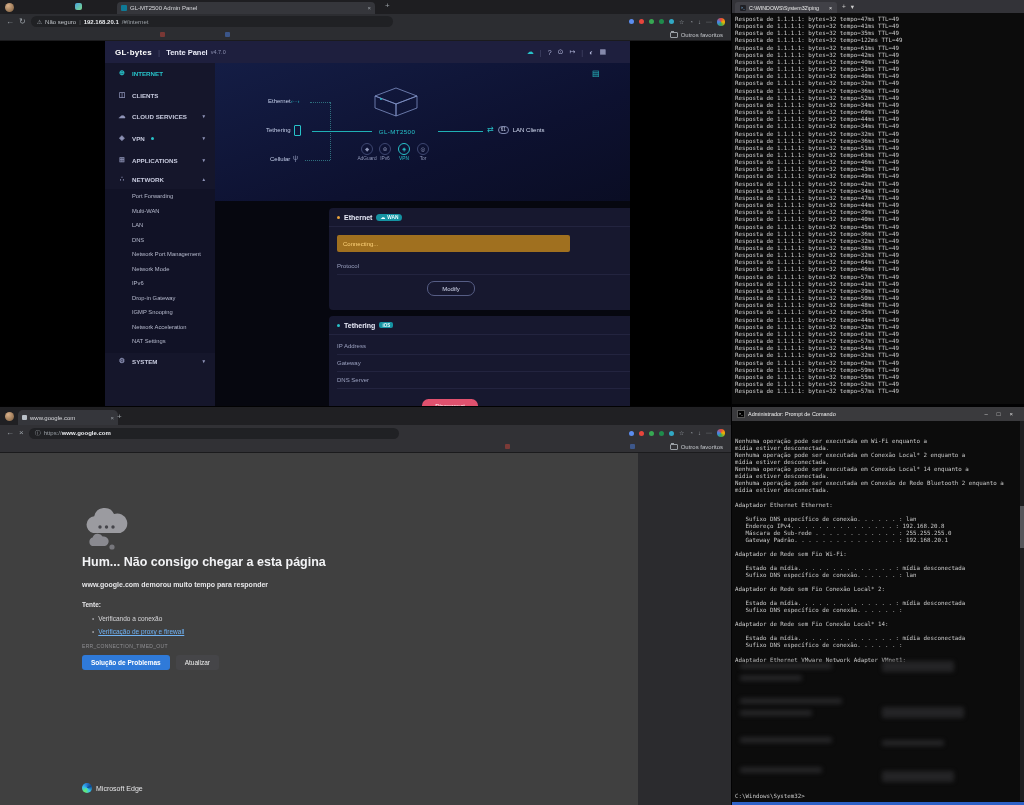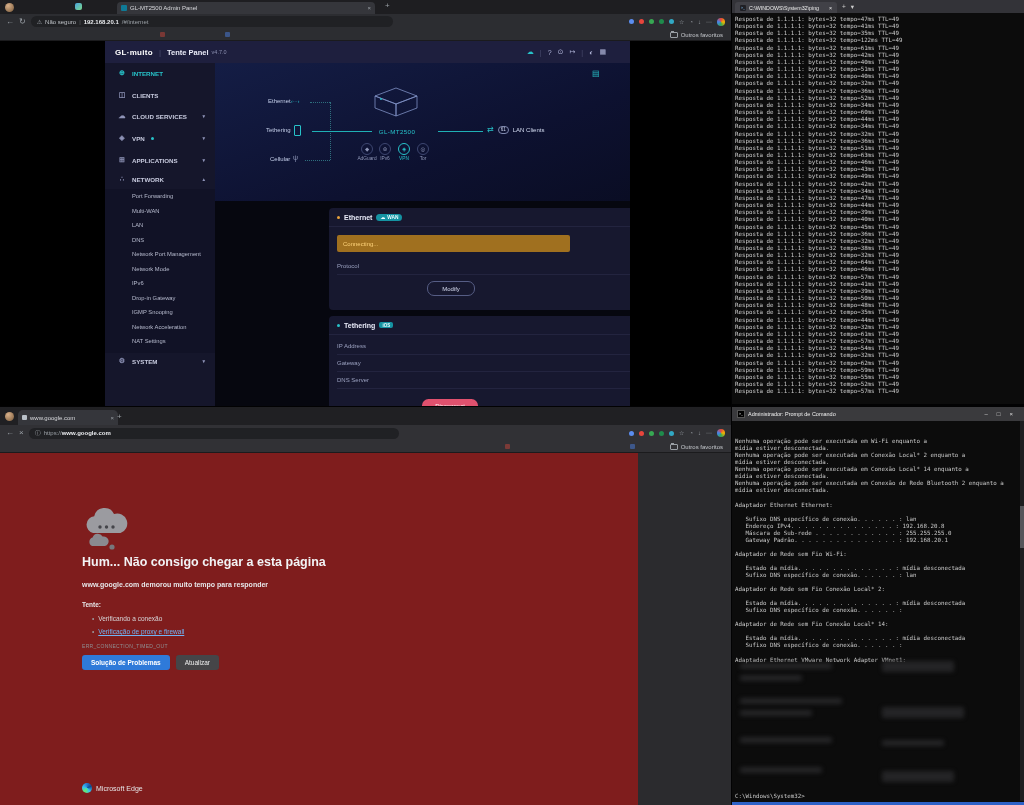--- a/index.html
+++ b/index.html
@@ -92,21 +92,21 @@
 
   
   #browser-bottom{left:0;top:407px;width:731px;height:398px;background:#2b2b2e;}
   #browser-bottom .titlebar{height:18px;background:#202023;}
   #browser-bottom .btab{left:18px;top:3px;width:92px;height:15px;border-radius:5px 5px 0 0;}
   #bb-fav{width:5px;height:5px;border-radius:1px;background:#b9c0c8;flex:0 0 auto;}
   #browser-bottom .newtab-btn{left:117px;top:5px;}
   #browser-bottom .toolbar{height:16px;background:#313135;}
   #browser-bottom .urlbar{width:358px;}
   #browser-bottom .bookmarksbar{height:11px;background:#313135;}
-  .errpage{position:relative;width:638px;height:353px;background:#7f1d1d;}
+  .errpage{position:relative;width:638px;height:353px;background:#404040;}
   .err-title{position:absolute;left:82px;top:102px;font-size:12.5px;font-weight:bold;color:#f2f3f5;}
   .err-sub{position:absolute;left:82px;top:128px;font-size:7px;font-weight:bold;color:#e6e6e8;}
   .err-try{position:absolute;left:82px;top:148px;font-size:6.5px;font-weight:bold;color:#e6e6e8;}
   .err-li{position:absolute;left:92px;font-size:6.5px;color:#d7d7da;}
   .err-li .bullet{color:#9a9a9e;margin-right:4px;}
   .err-link{color:#70b3f5;text-decoration:underline;}
   .err-code{position:absolute;left:82px;top:190px;font-size:5px;color:#8f8f93;letter-spacing:.3px;}
   .err-btnrow{position:absolute;left:82px;top:202px;display:flex;gap:6px;}
   .btn-primary{background:#2f7ad9;color:#fff;font-size:6.5px;font-weight:bold;padding:4px 9px;border-radius:3px;}
   .btn-secondary{background:#454548;color:#efefef;font-size:6.5px;padding:4px 9px;border-radius:3px;}
@@ -173,21 +173,21 @@
       <span class="bm-dot" style="left:225px;background:#4a7de0"></span>
       <div class="others-fav">
         <span class="folder-ico"></span>
         <span>Outros favoritos</span>
       </div>
     </div>
 
     <div class="adminpage">
       <div class="admin-app">
         <div class="a-header">
-          <span class="a-logo">GL·muito</span>
+          <span class="a-logo">GL·bytes</span>
           <span class="a-hdiv">|</span>
           <span class="a-title">Tente Panel</span>
           <span class="a-ver">v4.7.0</span>
           <div class="a-hicons">
             <span class="teal">☁</span>
             <span style="color:#4a4c6e">|</span>
             <span>?</span>
             <span>⊙</span>
             <span>↦</span>
             <span style="color:#4a4c6e">|</span>

